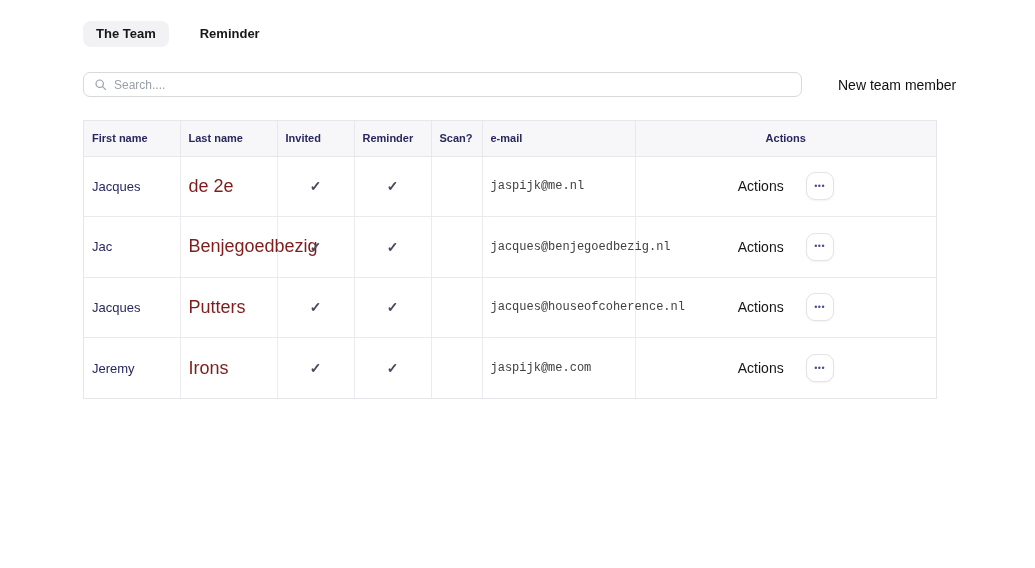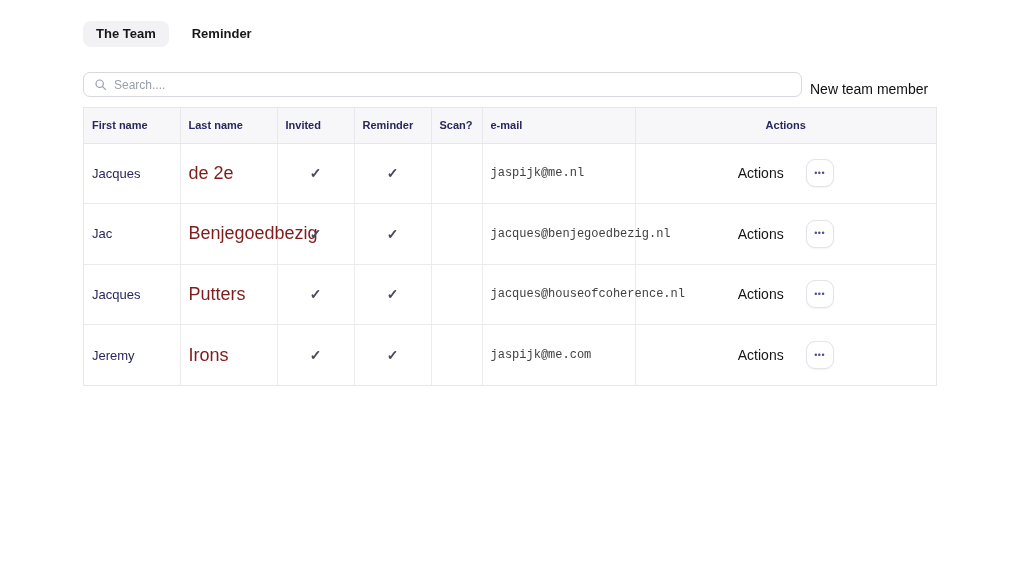--- a/index.html
+++ b/index.html
@@ -7,38 +7,38 @@
   body {
     background: #ffffff;
     font-family: "Liberation Sans", sans-serif;
     color: #17171a;
     overflow: hidden;
   }
   .page { padding: 21px 0 0 83px; width: 1035px; }
   .content { width: 854px; }
 
   
-  .tabs { display: flex; align-items: center; gap: 10px; }
+  .tabs { display: flex; align-items: center; gap: 18px; }
   .tab {
     border: none;
     background: transparent;
     font-family: "Liberation Sans", sans-serif;
     font-size: 13px;
     font-weight: 700;
     color: #17171a;
     height: 26px;
     padding: 0 13px;
     border-radius: 8px;
     cursor: pointer;
     line-height: 26px;
   }
   .tab.active { background: #f2f2f4; }
 
   
-  .toolbar { margin-top: 25px; display: flex; align-items: flex-end; }
+  .toolbar { margin-top: 25px; display: flex; align-items: center; }
   .search-box {
     flex: 0 0 719px;
     height: 25px;
     border: 1px solid #d8d8dd;
     border-radius: 7px;
     background: #ffffff;
     display: flex;
     align-items: center;
     padding: 0 8px 0 10px;
   }
@@ -47,33 +47,33 @@
     border: none;
     outline: none;
     flex: 1;
     font-family: "Liberation Sans", sans-serif;
     font-size: 12px;
     color: #3c3d43;
     background: transparent;
   }
   .search-box input::placeholder { color: #9aa0a8; }
   .new-member {
-    margin-left: 8px;
+    margin-left: 36px;
     font-size: 14px;
     color: #101013;
     background: transparent;
     border: none;
     font-family: "Liberation Sans", sans-serif;
     cursor: pointer;
     white-space: nowrap;
   }
 
   
   .table-wrap {
-    margin-top: 10px;
+    margin-top: 23px;
     border: 1px solid #e7e7eb;
     width: 854px;
   }
   table { border-collapse: collapse; table-layout: fixed; width: 100%; }
   col.c1 { width: 96px; }  col.c2 { width: 97px; }
   col.c3 { width: 77px; }  col.c4 { width: 77px; }
   col.c5 { width: 51px; }  col.c6 { width: 153px; }
   col.c7 { width: 301px; }
   thead th {
     background: #f7f7f9;

